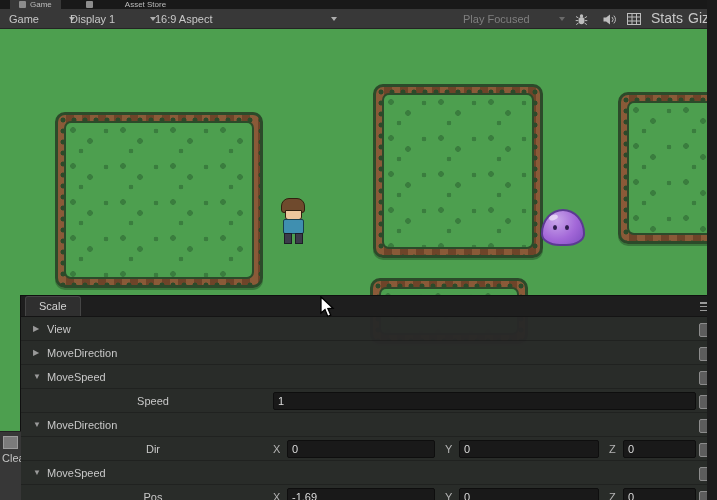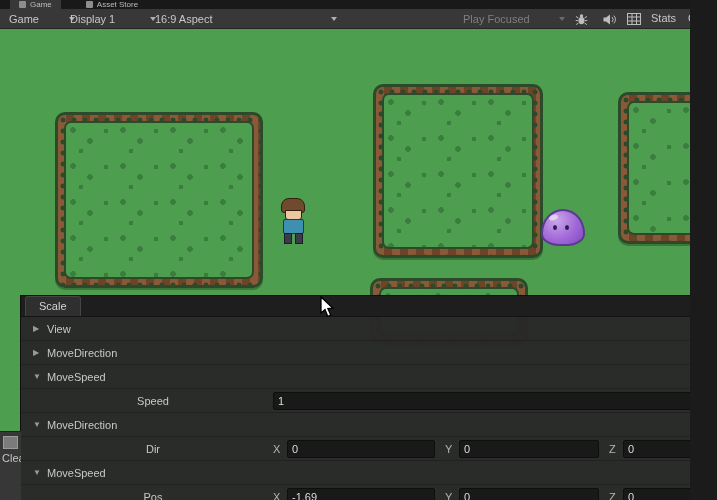--- a/index.html
+++ b/index.html
@@ -1,44 +1,44 @@
 <!DOCTYPE html>
 <html style="--grass: #4d9f4f; --grass-dark: #3a7d3e; --fence-wood: #8a5a38; --fence-wood-dark: #6e4429; --fence-dark: #2c4a2a; --panel-tabstrip: #1e1e1e; --field-bg: #191919; --toolbar-bg: #383838; --tabbar-bg: #191919; --text: #c8c8c8; --slime: #a368d8; --slime-dark: #5b3a91; --shirt: #3f8fb0; --hair: #6f4a2d; --skin: #edc79d;"><head>
 <meta charset="utf-8">
 <style>
   html,body{margin:0;padding:0;background:#1b1b1b;}
   #app{position:relative;width:690px;height:500px;overflow:hidden;
        font-family:"Liberation Sans",sans-serif;background:#ec4899;
-       user-select:none;cursor:default;}
+       user-select:none;cursor:default;padding-left:17px;}
 
   
   .tabbar{position:absolute;top:0;left:0;width:717px;height:9px;background:var(--tabbar-bg,#191919);
           display:flex;align-items:center;overflow:hidden;z-index:30;}
   .etab{display:flex;align-items:center;height:9px;padding:0 9px;font-size:8px;line-height:9px;
         color:#bdbdbd;white-space:nowrap;}
   .etab.active{background:var(--toolbar-bg,#383838);}
-  .etab + .etab{margin-left:16px;}
+  .etab + .etab{margin-left:16px;gap:28px;}
   .tabicon{width:7px;height:7px;background:#8d8d8d;border-radius:1px;margin-right:4px;flex:0 0 auto;}
 
   
   .toolbar{position:absolute;top:9px;left:0;width:717px;height:19px;background:var(--toolbar-bg,#383838);
            border-bottom:1px solid #242424;overflow:hidden;z-index:30;}
   .dd{position:absolute;top:0;height:19px;display:flex;align-items:center;justify-content:space-between;
       padding:0 5px;color:var(--text,#c8c8c8);font-size:11px;white-space:nowrap;}
   .caret{width:0;height:0;border-left:3.5px solid transparent;border-right:3.5px solid transparent;
          border-top:4px solid #aeaeae;margin-left:6px;}
   .dim{color:#7f7f7f;text-align:right;}
   .dim .caret{border-top-color:#6a6a6a;}
   .scalegrp{position:absolute;top:0;height:19px;display:flex;align-items:center;gap:6px;
             color:var(--text,#c8c8c8);font-size:11px;}
   .slider{position:relative;width:46px;height:19px;display:inline-block;}
   .slider .track{position:absolute;left:0;right:0;top:9px;height:2px;background:#616161;}
   .slider .knob{position:absolute;left:3px;top:4px;width:10px;height:10px;border-radius:50%;background:#b2b2b2;}
   .ticon{position:absolute;top:3px;width:16px;height:14px;display:flex;align-items:center;justify-content:center;}
-  .tbtn{position:absolute;top:0;height:19px;line-height:19px;font-size:11px;color:var(--text,#c8c8c8);white-space:nowrap;}
+  .tbtn{position:absolute;top:0;height:19px;line-height:19px;font-size:14px;color:var(--text,#c8c8c8);white-space:nowrap;}
 
   
   .viewport{position:absolute;left:0;top:28px;width:717px;height:472px;background:var(--grass,#4d9f4f);z-index:1;}
 
   .fence{position:absolute;border-radius:10px;z-index:2;
      background-image:
        radial-gradient(circle at 5px 5px, var(--fence-dark,#2c4a2a) 2.2px, transparent 2.8px),
        repeating-linear-gradient(90deg, var(--fence-wood,#8a5a38) 0 8px, var(--fence-wood-dark,#6e4429) 8px 16px);
      background-size:11px 11px,auto;
      border:3px solid var(--fence-dark,#2c4a2a);

